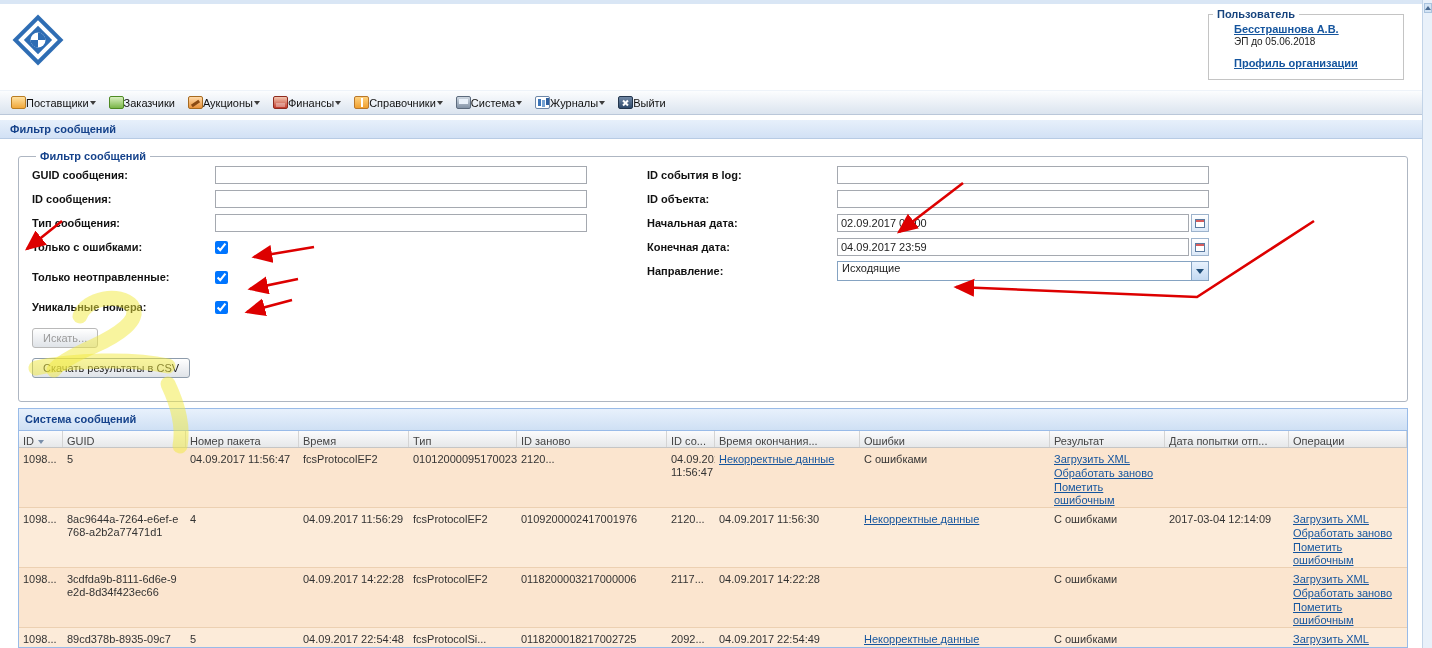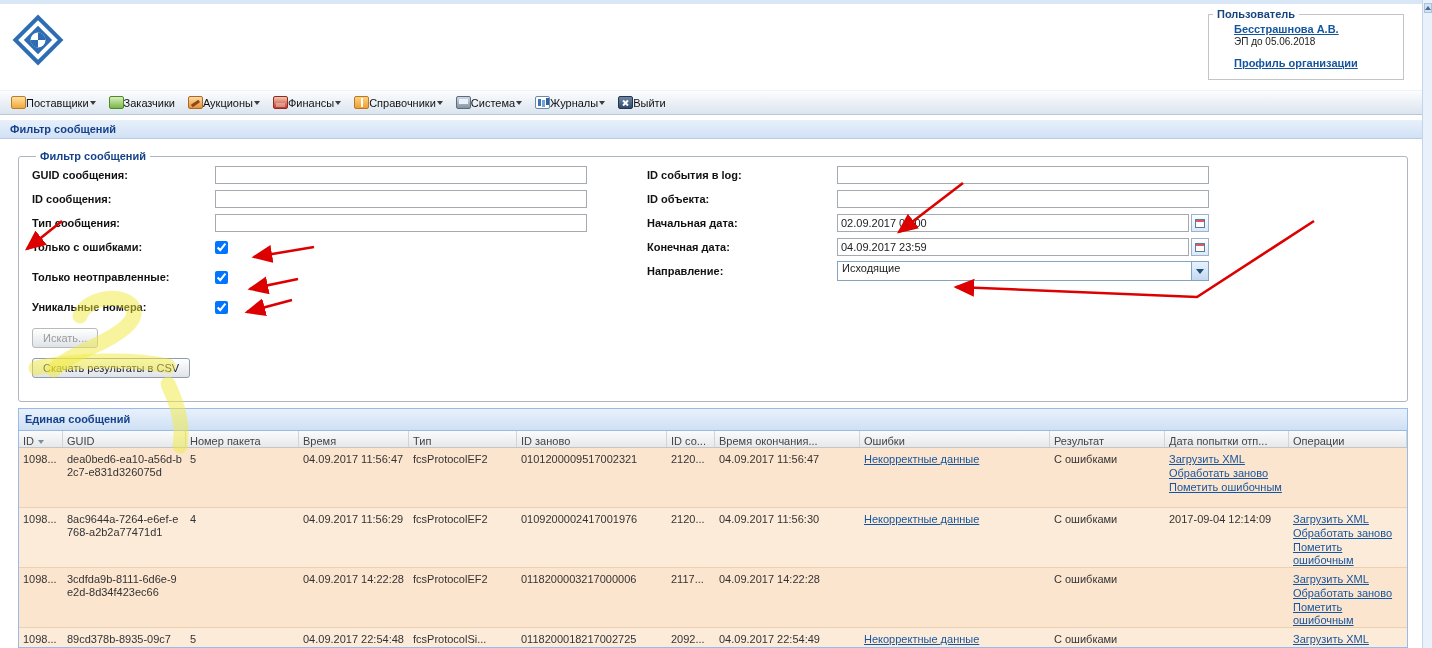--- a/index.html
+++ b/index.html
@@ -218,39 +218,38 @@
             <span class="fselect">
               <span class="selval">Исходящие</span>
               <span class="seltrig"></span>
             </span>
           </div>
         </div>
     </div>
   </fieldset>
 
   <div class="results">
-    <div class="results-header">Единая сообщений</div>
+    <div class="results-header">Система сообщений</div>
     <div class="grid-header grid-cols">
         <div class="gh-cell">ID<span class="sort-caret"></span></div>
         <div class="gh-cell">GUID</div>
         <div class="gh-cell">Номер пакета</div>
         <div class="gh-cell">Время</div>
         <div class="gh-cell">Тип</div>
         <div class="gh-cell">ID заново</div>
         <div class="gh-cell">ID со...</div>
         <div class="gh-cell">Время окончания...</div>
         <div class="gh-cell">Ошибки</div>
         <div class="gh-cell">Результат</div>
         <div class="gh-cell">Дата попытки отп...</div>
         <div class="gh-cell">Операции</div>
       </div>
     <div class="grid-body">
         <div class="grid-row grid-cols">
           <div class="cell cell-id">1098...</div>
-          <div class="cell cell-guid">dea0bed6-ea10-a56d-b2c7-e831d326075d</div>
           <div class="cell cell-packet">5</div>
           <div class="cell cell-time">04.09.2017 11:56:47</div>
           <div class="cell cell-type">fcsProtocolEF2</div>
           <div class="cell cell-object_id">0101200009517002321</div>
           <div class="cell cell-id_so">2120...</div>
           <div class="cell cell-end_time">04.09.2017 11:56:47</div>
           <div class="cell cell-errors"><a class="glink">Некорректные данные</a></div>
           <div class="cell cell-result">С ошибками</div>
           <div class="cell cell-operations">
             <a class="glink op">Загрузить XML</a>
@@ -262,21 +261,21 @@
           <div class="cell cell-id">1098...</div>
           <div class="cell cell-guid">8ac9644a-7264-e6ef-e768-a2b2a77471d1</div>
           <div class="cell cell-packet">4</div>
           <div class="cell cell-time">04.09.2017 11:56:29</div>
           <div class="cell cell-type">fcsProtocolEF2</div>
           <div class="cell cell-object_id">0109200002417001976</div>
           <div class="cell cell-id_so">2120...</div>
           <div class="cell cell-end_time">04.09.2017 11:56:30</div>
           <div class="cell cell-errors"><a class="glink">Некорректные данные</a></div>
           <div class="cell cell-result">С ошибками</div>
-          <div class="cell cell-attempt_date">2017-09-04 12:14:09</div>
+          <div class="cell cell-attempt_date">2017-03-04 12:14:09</div>
           <div class="cell cell-operations">
             <a class="glink op">Загрузить XML</a>
             <a class="glink op">Обработать заново</a>
             <a class="glink op">Пометить ошибочным</a>
           </div>
         </div>
         <div class="grid-row grid-cols">
           <div class="cell cell-id">1098...</div>
           <div class="cell cell-guid">3cdfda9b-8111-6d6e-9e2d-8d34f423ec66</div>
           <div class="cell cell-packet"></div>

